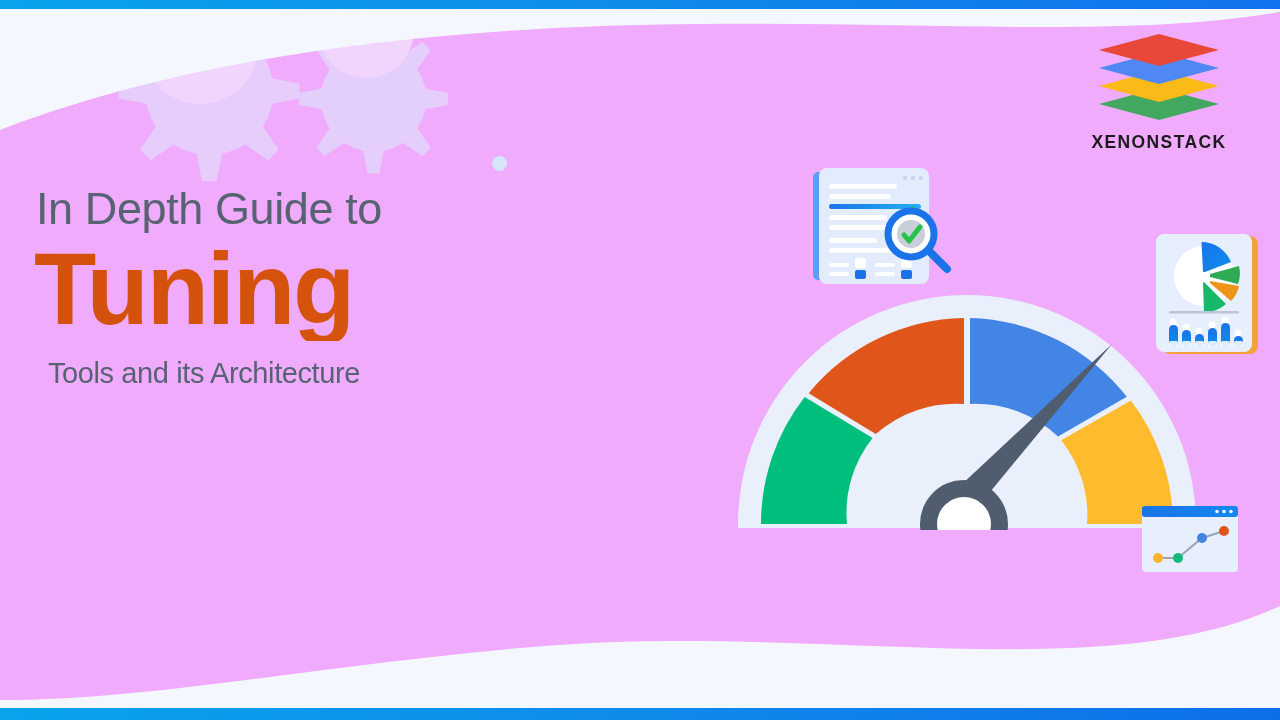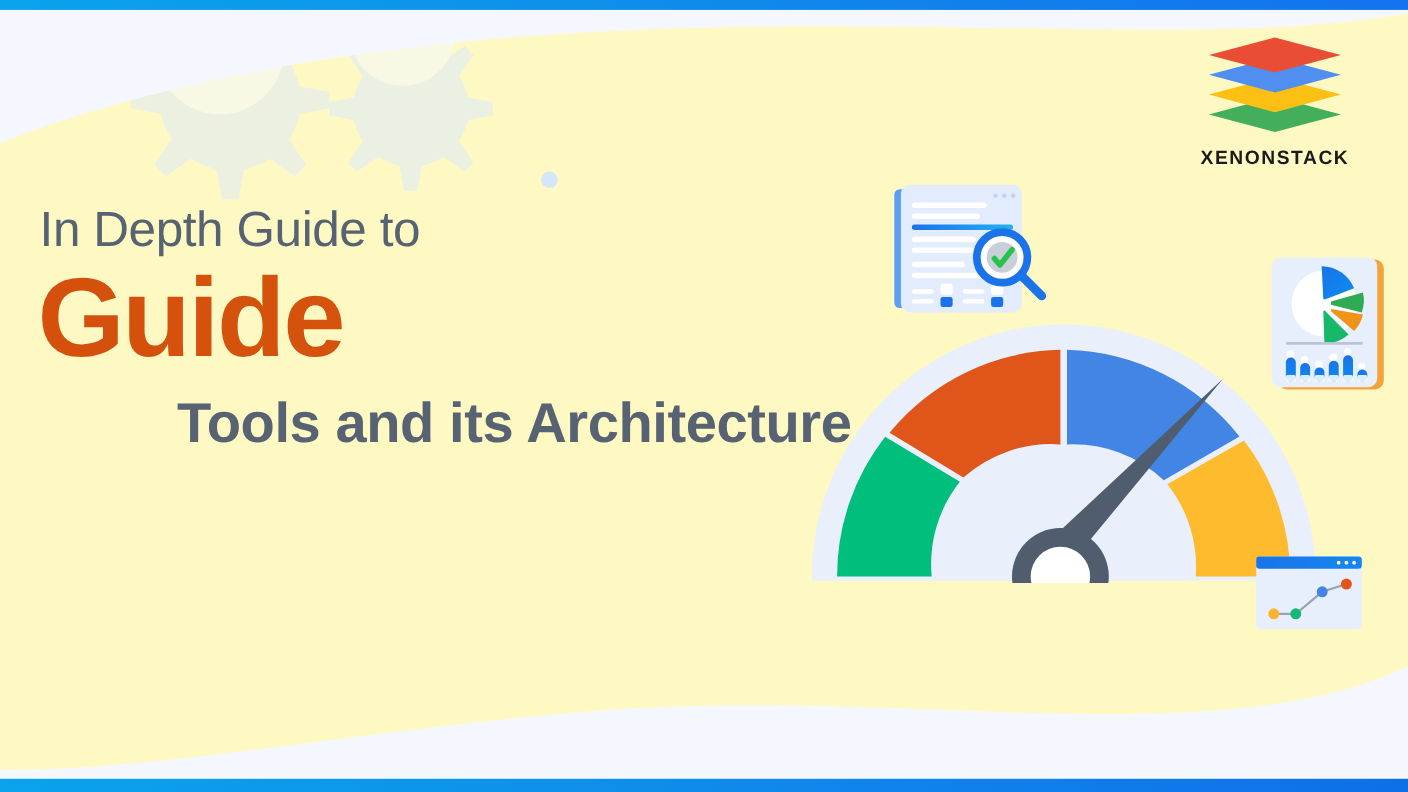--- a/index.html
+++ b/index.html
@@ -9,21 +9,21 @@
     background: #ffffff;
   }
   body {
     font-family: "Liberation Sans", sans-serif;
   }
   #banner {
     position: relative;
     width: 1280px;
     height: 720px;
     overflow: hidden;
-    background: #fef9c3;
+    background: #f0abfc;
   }
 
   
   .bg-layer {
     position: absolute;
     inset: 0;
     width: 1280px;
     height: 720px;
     pointer-events: none;
   }
@@ -84,28 +84,27 @@
     font-weight: 700;
     letter-spacing: -2.2px;
     white-space: nowrap;
     background: linear-gradient(90deg, #d4500c 0%, #d6540e 55%, #e07719 100%);
     -webkit-background-clip: text;
     background-clip: text;
     color: transparent;
     -webkit-text-fill-color: transparent;
   }
   .subline {
-    font-size: 51px;
+    font-size: 29px;
     line-height: 1.0;
-    font-weight: 700;
+    font-weight: 400;
     color: #576372;
     letter-spacing: -0.4px;
     margin: 18px 0 0 14px;
     white-space: nowrap;
-    text-align: right;
   }
 
   
   .logo-wrap {
     position: absolute;
     right: 26px;
     top: 32px;
     width: 190px;
     text-align: center;
     z-index: 25;
@@ -179,21 +178,21 @@
         <path d="M80 38 L140 54 L80 70 L20 54 Z" fill="#fbbc05"></path>
         <path d="M80 20 L140 36 L80 52 L20 36 Z" fill="#4285f4"></path>
         <path d="M80  2 L140 18 L80 34 L20 18 Z" fill="#e8402a"></path>
       </g>
     </svg>
     <div class="logo-word">XENONSTACK</div>
   </div>
 
   <div class="copy-block">
     <div class="eyebrow">In Depth Guide to</div>
-    <div class="headline-2">Guide</div>
+    <div class="headline-2">Tuning</div>
     <div class="subline">Tools and its Architecture</div>
   </div>
 
   <div class="art">
 
     <svg class="art-item gauge" width="470" height="250" viewBox="0 0 470 250">
 
       <path d="M6 244 A229 229 0 0 1 464 244 L464 248 L6 248 Z" fill="#e9effb"></path>
 
       <g>

